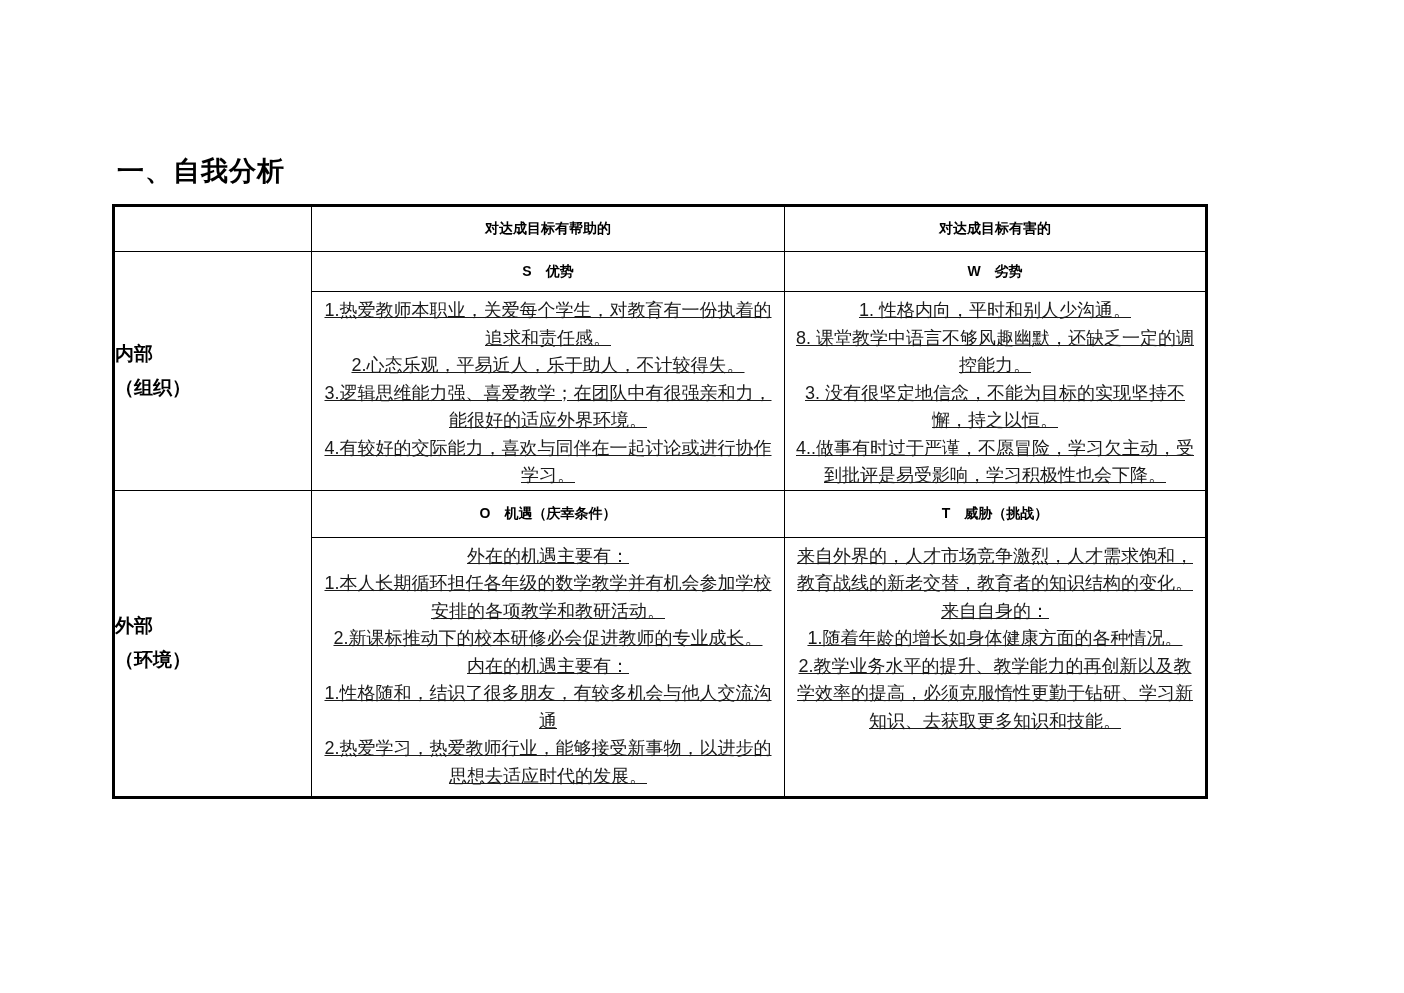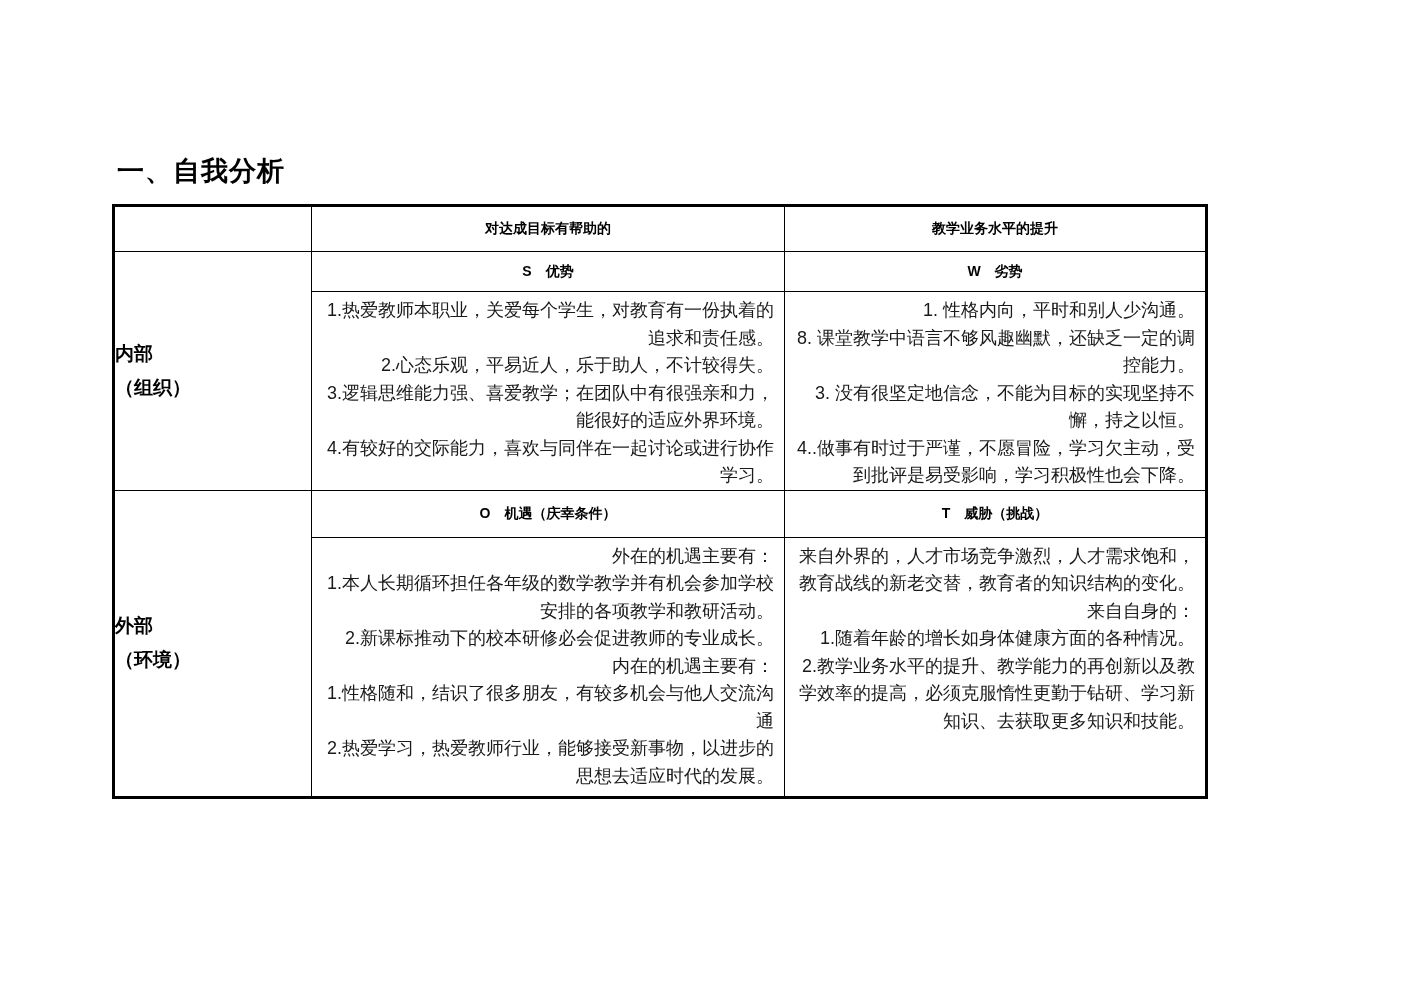--- a/index.html
+++ b/index.html
@@ -69,42 +69,43 @@
   }
   td.content {
     vertical-align: top;
     padding: 5px 10px 0 10px;
     font-size: 18px;
     line-height: 27.5px;
     color: #1a1a1a;
   }
   .para {
     margin: 0;
-    text-align: right;
+    text-align: center;
     word-break: break-word;
+    text-decoration: underline;
   }
 </style>
 </head>
 <body>
 
 <div class="page">
 
   <h1 class="doc-title">一、自我分析</h1>
 
   <table class="swot">
     <colgroup>
       <col class="c1">
         <col class="c2">
         <col class="c3">
     </colgroup>
     <tbody>
       <tr class="r1">
         <td class="corner"></td>
         <td class="hdr">对达成目标有帮助的</td>
-        <td class="hdr">教学业务水平的提升</td>
+        <td class="hdr">对达成目标有害的</td>
       </tr>
 
       <tr class="r2">
         <td class="rowlabel" rowspan="2">
           <div>内部</div>
           <div>（组织）</div>
         </td>
         <td class="hdr">S　优势</td>
         <td class="hdr">W　劣势</td>
       </tr>

